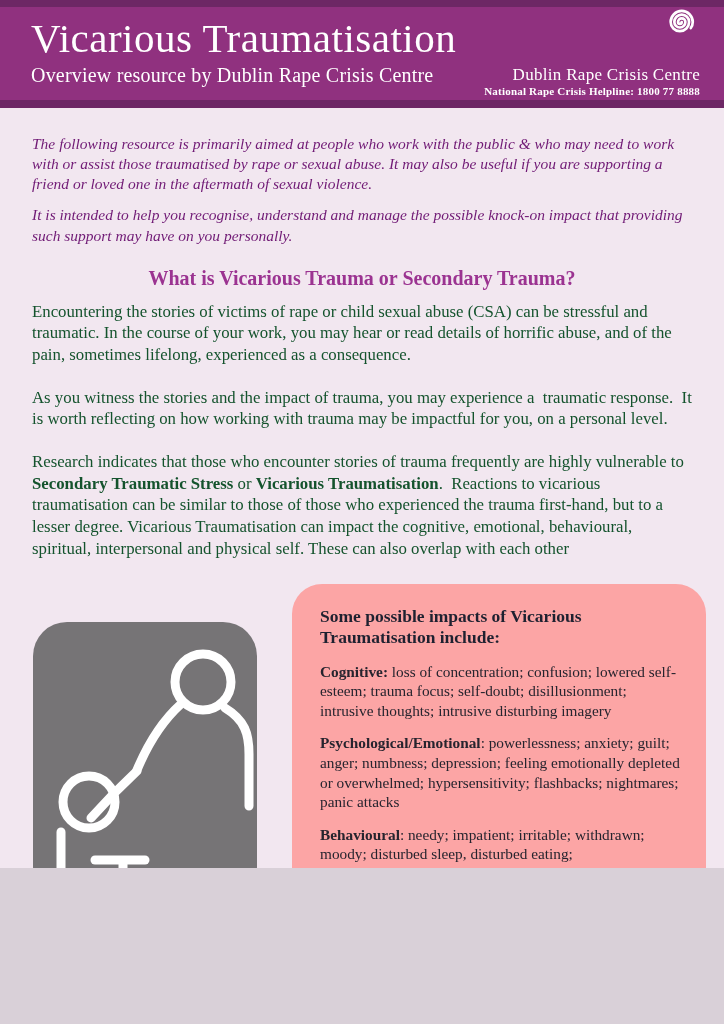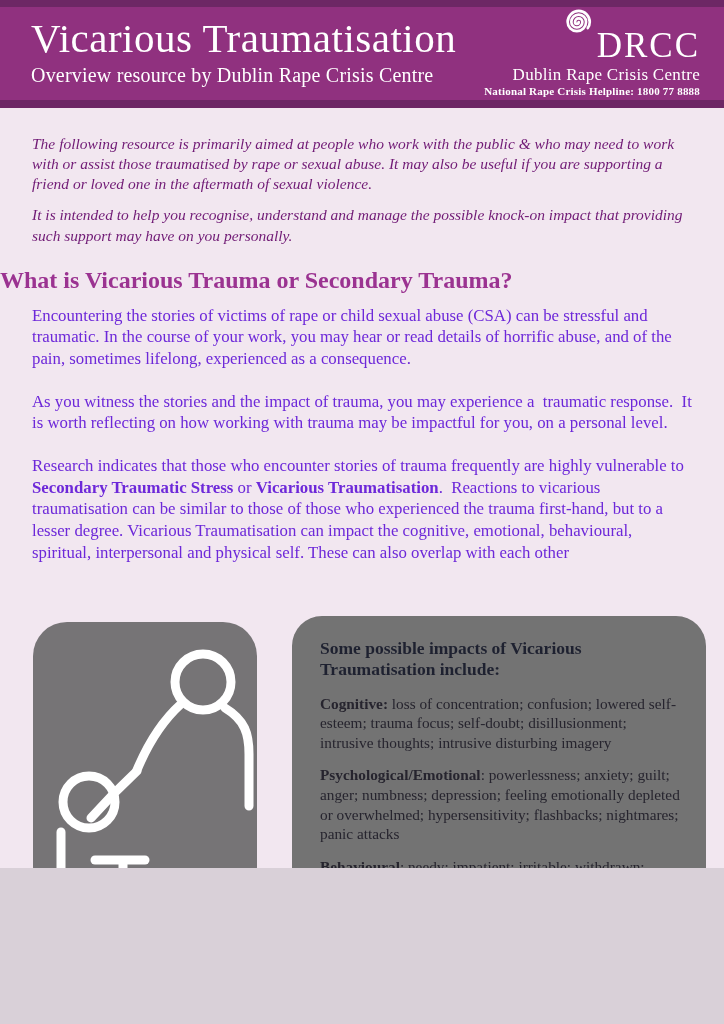--- a/index.html
+++ b/index.html
@@ -64,31 +64,31 @@
     margin: 26px 32px 0 32px;
     color: #701a75;
     font-style: italic;
     font-size: 15.5px;
     line-height: 1.3;
   }
   .intro p { margin: 0 0 11px 0; }
 
   
   .main-heading {
-    text-align: left;
+    text-align: center;
     color: #9b3391;
-    font-size: 24px;
+    font-size: 20px;
     font-weight: 700;
     margin: 21px 0 0 0;
   }
   .body-text {
     margin: 11px 30px 10px 32px;
     font-size: 16.8px;
     line-height: 1.29;
-    color: #6d28d9;
+    color: #14532d;
   }
   .body-text p { margin: 0 0 21px 0; white-space: pre-wrap; }
 
   
   .illustration {
     position: absolute;
     left: 33px;
     top: 622px;
     width: 224px;
     height: 278px;
@@ -97,25 +97,24 @@
   }
   .illustration svg { display: block; width: 100%; height: 100%; }
 
   
   .impacts-box {
     position: absolute;
     left: 292px;
     top: 584px;
     width: 414px;
     min-height: 374px;
-    background: #737373;
+    background: #fca5a5;
     border-radius: 30px;
     padding: 22px 26px 14px 28px;
     color: #26242e;
-    margin-top: 32px;
   }
   .impacts-box h3 {
     margin: 0 0 13px 0;
     font-size: 17.5px;
     line-height: 1.22;
     color: #1e2130;
   }
   .impacts-box .impact {
     margin: 0 0 13px 0;
     font-size: 15.3px;
@@ -145,21 +144,20 @@
   <header class="header">
     <div class="header-left">
       <h1>Vicarious Traumatisation</h1>
       <div class="subtitle">Overview resource by Dublin Rape Crisis Centre</div>
     </div>
     <div class="logo">
       <div class="logo-row">
         <svg width="34" height="34" viewBox="0 0 24 24" fill="none" stroke="#ffffff" stroke-width="1.9" stroke-linecap="round">
           <path d="M12.5 12 a1.3 1.3 0 0 1 -2.6 0 a2.6 2.6 0 0 1 5.2 0 a3.9 3.9 0 0 1 -7.8 0 a5.2 5.2 0 0 1 10.4 0 a6.5 6.5 0 0 1 -13 0 a7.8 7.8 0 0 1 15.6 0 c0 1.6 -0.5 3 -1.4 4.3"></path>
         </svg>
-        <span class="logo-acronym">DRCC</span>
       </div>
       <div class="logo-name">Dublin Rape Crisis Centre</div>
       <div class="logo-helpline">National Rape Crisis Helpline: 1800 77 8888</div>
     </div>
   </header>
 
   <div class="bottom-strip"></div>
 
   <section class="intro">
     <p>The following resource is primarily aimed at people who work with the public &amp; who may need to work with or assist those traumatised by rape or sexual abuse. It may also be useful if you are supporting a friend or loved one in the aftermath of sexual violence.</p>

